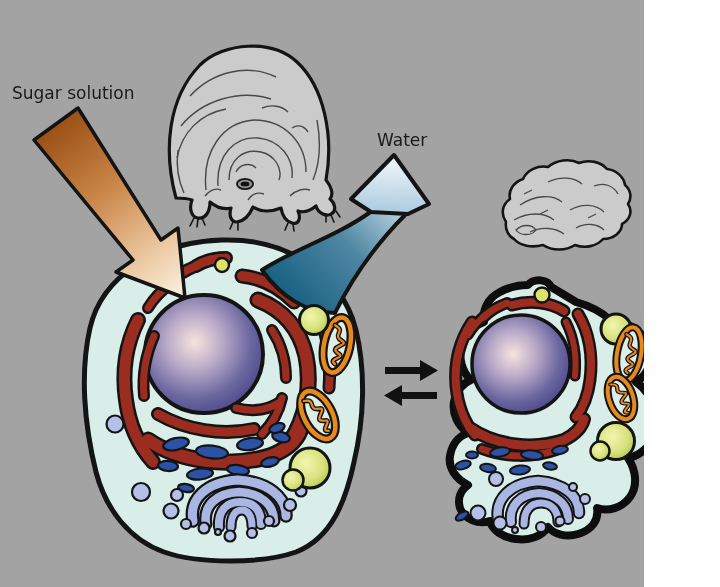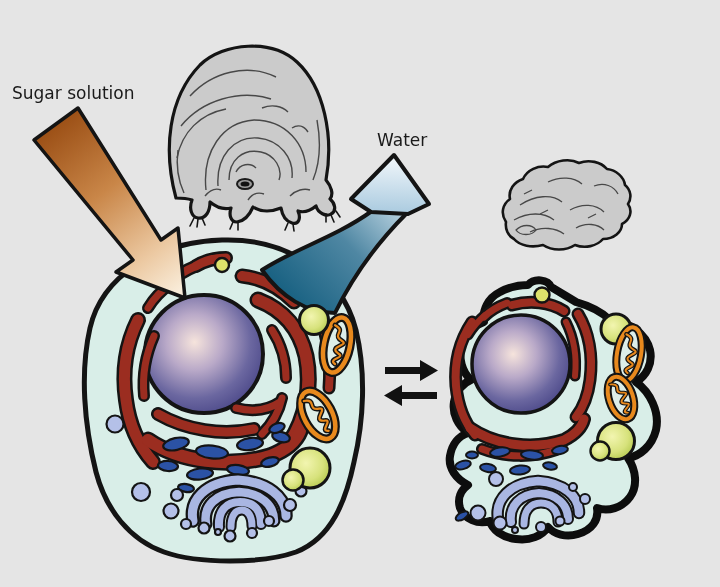--- a/index.html
+++ b/index.html
@@ -1,16 +1,16 @@
 <!DOCTYPE html>
 <html><head>
 <meta charset="utf-8">
 <style>
   html,body{margin:0;padding:0;background:#ffffff;}
-  #stage{position:relative;width:720px;height:587px;background:#e5e5e5;overflow:hidden;
+  #stage{position:relative;width:644px;height:587px;background:#a3a3a3;overflow:hidden;
          font-family:"DejaVu Sans","Liberation Sans",sans-serif;}
   #stage svg{position:absolute;left:0;top:0;}
   text.lbl{font-size:17px;fill:#1a1a1a;font-family:"DejaVu Sans","Liberation Sans",sans-serif;}
 </style>
 </head>
 <body>
 
 <div id="stage">
 <svg width="720" height="587" viewBox="0 0 720 587">
   <defs>

